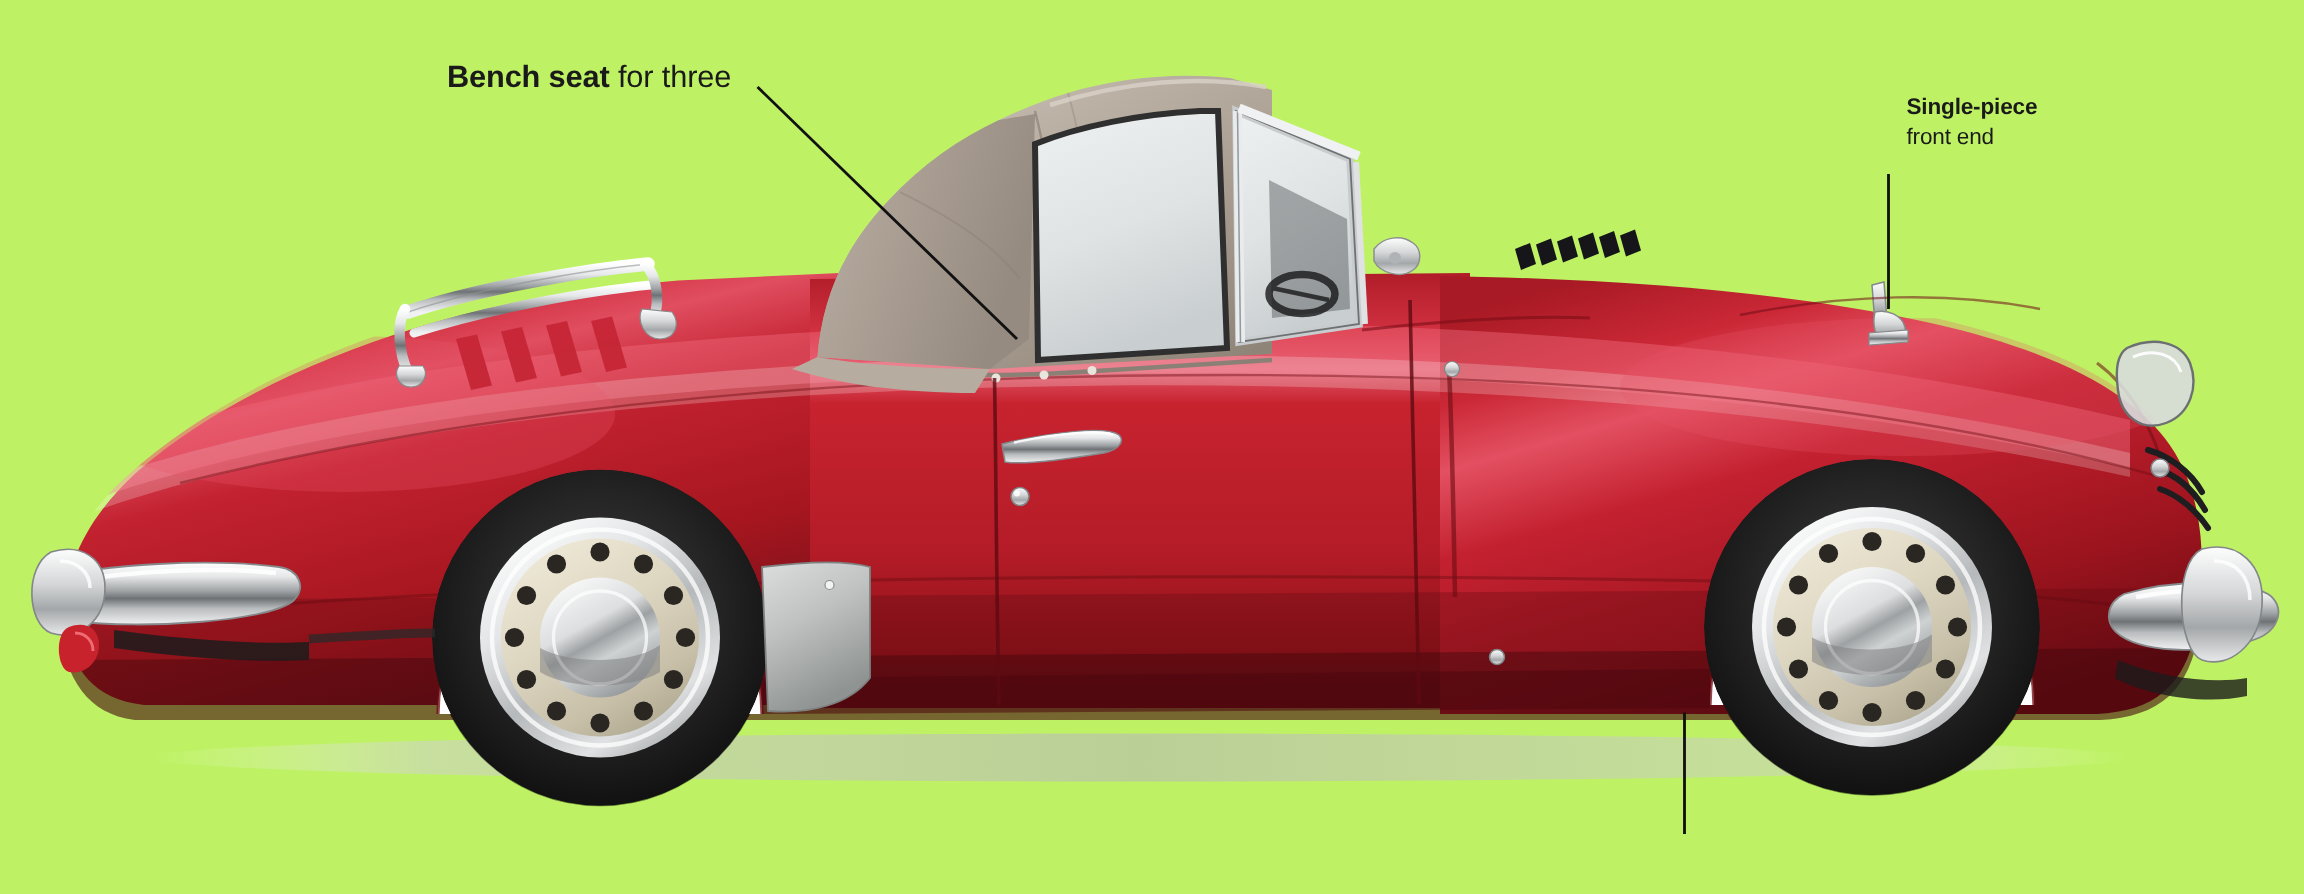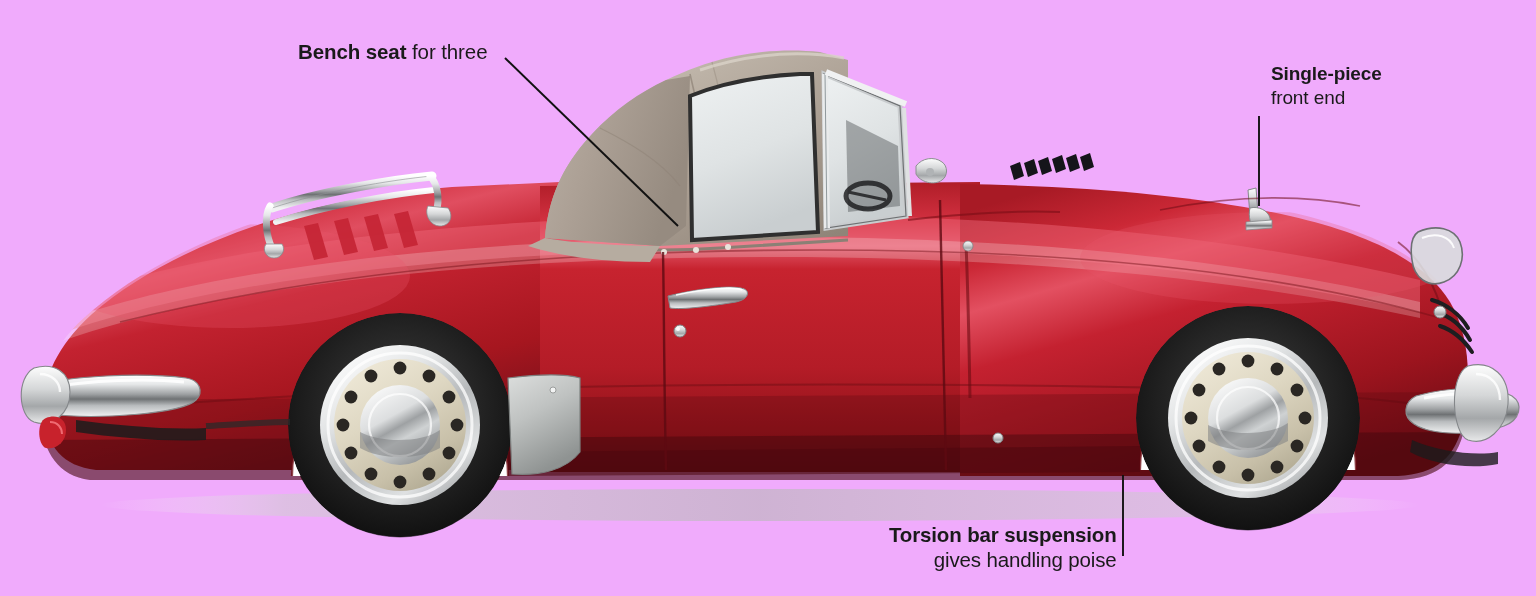--- a/index.html
+++ b/index.html
@@ -8,21 +8,21 @@
     padding: 0;
     background: #ffffff;
   }
   body {
     font-family: "Liberation Sans", sans-serif;
   }
   #page {
     position: relative;
     width: 1536px;
     height: 596px;
-    background: #f0abfc;
+    background: #bef264;
     overflow: hidden;
   }
   #figure-stage {
     position: absolute;
     inset: 0;
   }
   svg.art {
     position: absolute;
     top: 0;
     left: 0;
@@ -45,21 +45,21 @@
   }
   #callout-bench-seat {
     left: 298px;
     top: 40px;
     font-size: 20.5px;
     letter-spacing: -0.1px;
   }
   #callout-single-piece {
     left: 1271px;
     top: 63px;
-    font-size: 19px;
+    font-size: 15px;
     letter-spacing: -0.1px;
   }
   #callout-single-piece .line2 {
     display: block;
     margin-top: 2px;
   }
   #callout-torsion-bar {
     left: 889px;
     top: 523px;
     font-size: 20.5px;
@@ -555,19 +555,15 @@
 
     <div class="callout" id="callout-bench-seat">
       <span class="lead">Bench seat</span><span class="tail"> for three</span>
     </div>
 
     <div class="callout" id="callout-single-piece">
       <span class="lead">Single-piece</span>
       <span class="tail line2">front end</span>
     </div>
 
-    <div class="callout" id="callout-torsion-bar">
-      <span class="lead">Torsion bar suspension</span>
-      <span class="tail line2">gives handling poise</span>
-    </div>
 
   </div>
 </div>
 
 </body></html>

